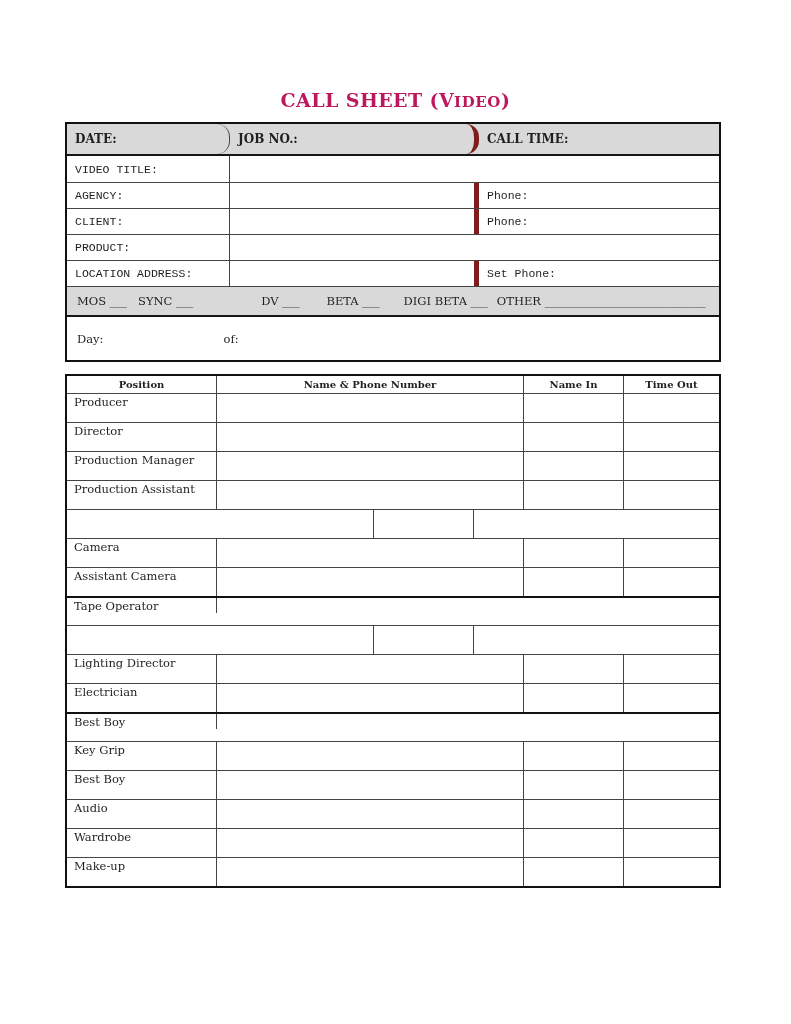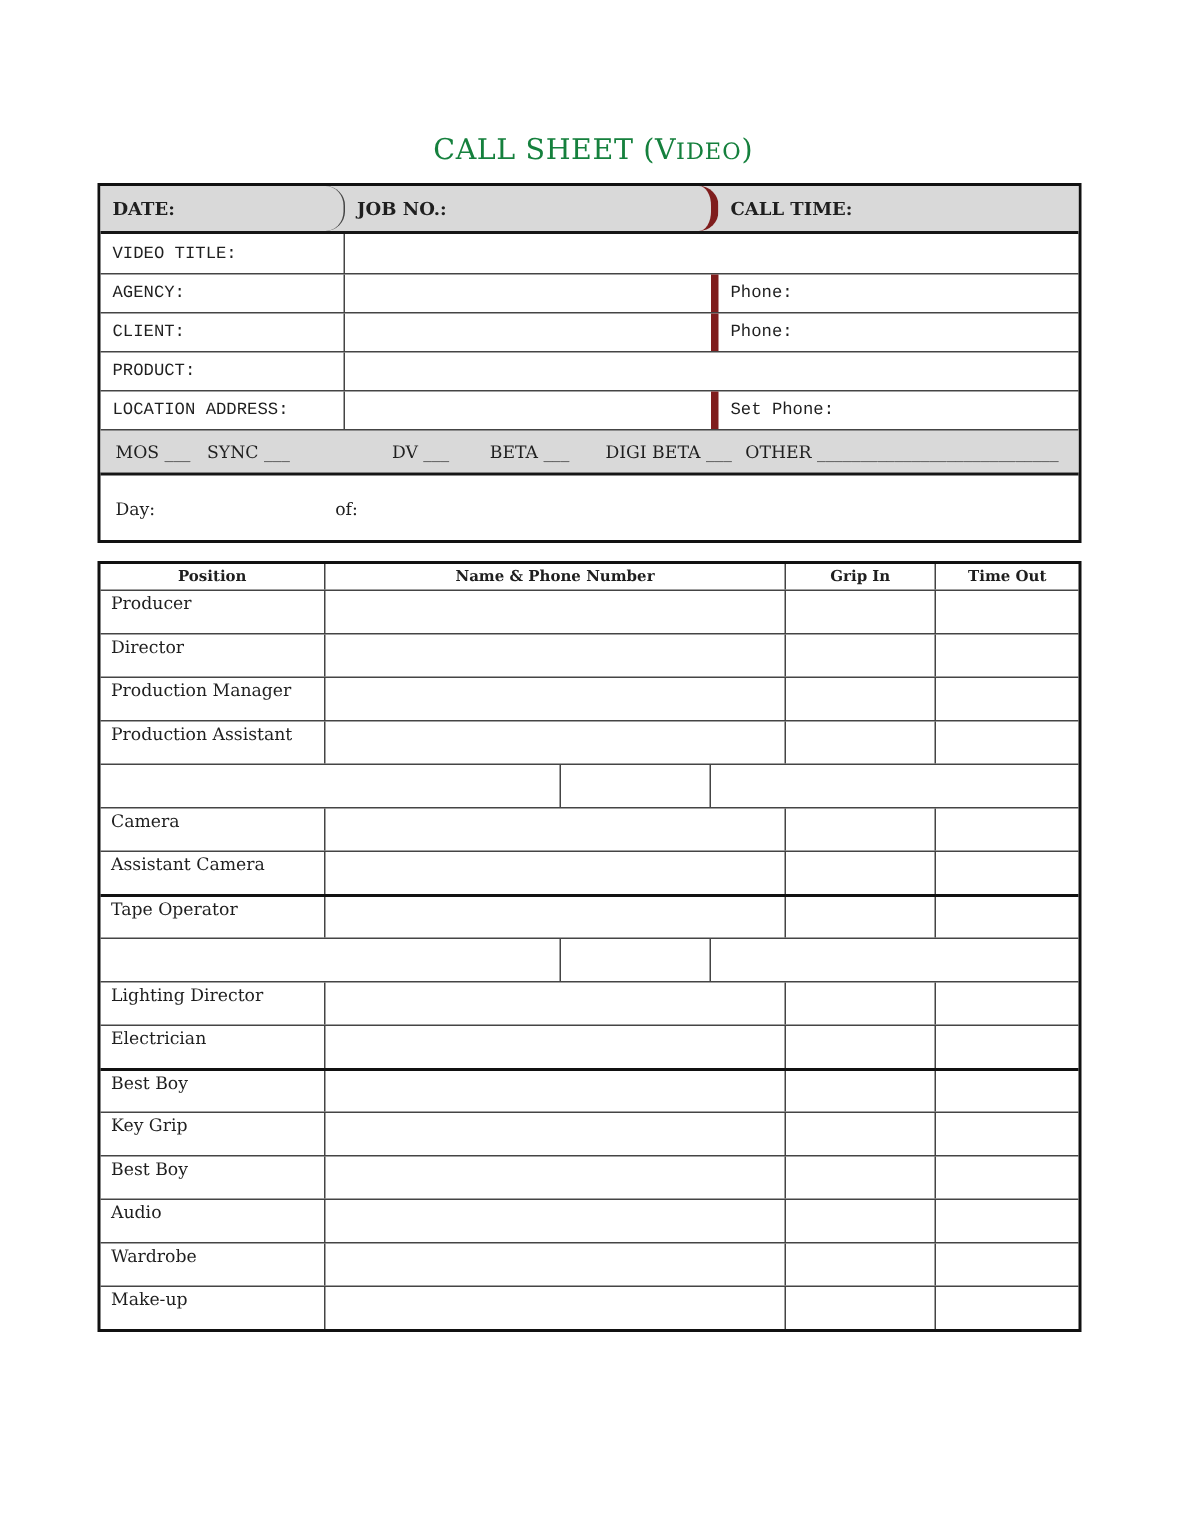--- a/index.html
+++ b/index.html
@@ -9,22 +9,22 @@
     font-family: "DejaVu Serif", "Liberation Serif", serif;
     color: #1f1f1f;
     position: relative;
     overflow: hidden;
   }
   .page { position: relative; width: 791px; height: 1024px; background: #fff; }
 
   
   .title {
     position: absolute; top: 89px; left: 0; width: 100%;
-    text-align: center; font-size: 19px; font-weight: normal;
-    letter-spacing: 0.4px; color: #15803d;
+    text-align: center; font-size: 19px; font-weight: bold;
+    letter-spacing: 0.4px; color: #be185d;
   }
   .title .smallcaps { font-size: 15px; letter-spacing: 0.6px; }
 
   
   .info-table {
     position: absolute; left: 65px; top: 122px; width: 656px;
     border: 2px solid #111; background: #fff;
   }
   .irow { display: flex; border-top: 1px solid #444; }
   .irow:first-child { border-top: none; }
@@ -50,21 +50,21 @@
   .d-day { margin-left: 10px; }
   .d-of  { margin-left: 120px; }
 
   
   .crew-table {
     position: absolute; left: 65px; top: 374px; width: 656px;
     border: 2px solid #111; background: #fff;
   }
   .crow { display: flex; height: 29px; border-top: 1px solid #444; }
   .crow-hdr { height: 17px; border-top: none; }
-  .crow-thick { border-top: 2px solid #111; }
+  .crow-thick { border-top: 2px solid #111; flex-direction: column; }
   .cc { border-right: 1px solid #444; }
   .cc:last-child { border-right: none; }
   .cc-pos  { width: 150px; padding: 1px 0 0 7px; font-size: 11.5px; }
   .cc-name { width: 307px; }
   .cc-tin  { width: 100px; }
   .cc-tout { flex: 1; }
   .crow-hdr .cc {
     display: flex; justify-content: center; align-items: center;
     font-weight: bold; font-size: 10px; padding: 0;
   }
@@ -130,21 +130,21 @@
       </div>
     </div>
 
   </div>
 
   <div class="crew-table">
 
     <div class="crow crow-hdr">
       <div class="cc cc-pos">Position</div>
       <div class="cc cc-name">Name &amp; Phone Number</div>
-      <div class="cc cc-tin">Grip In</div>
+      <div class="cc cc-tin">Name In</div>
       <div class="cc cc-tout">Time Out</div>
     </div>
 
     <div class="crow">
       <div class="cc cc-pos">Producer</div>
       <div class="cc cc-name"></div>
       <div class="cc cc-tin"></div>
       <div class="cc cc-tout"></div>
     </div>
 

